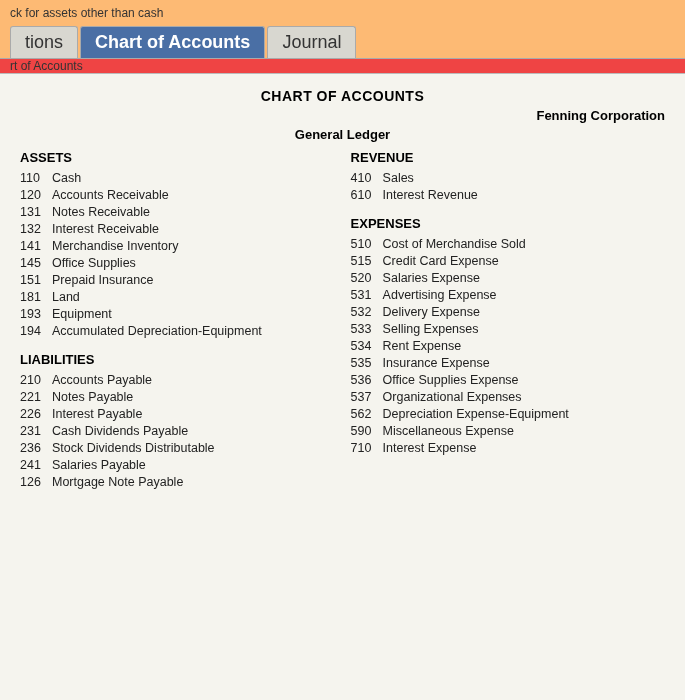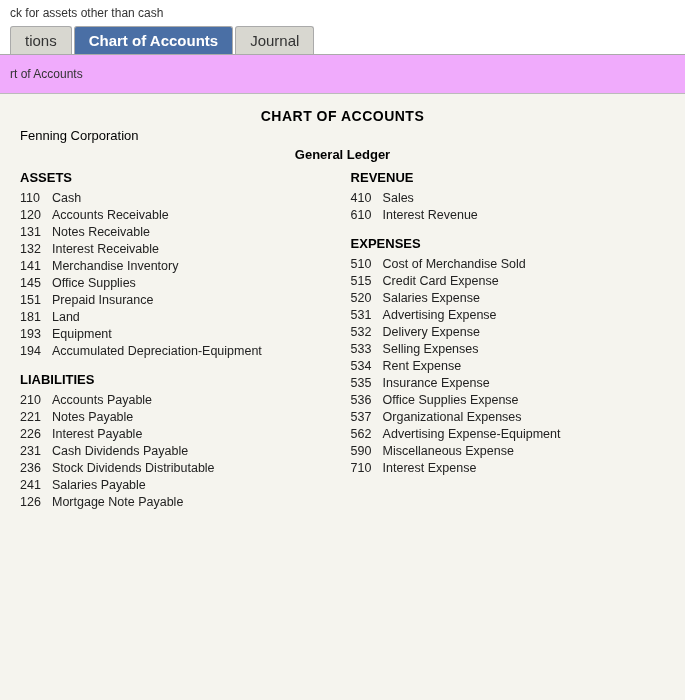--- a/index.html
+++ b/index.html
@@ -5,75 +5,75 @@
     * { margin: 0; padding: 0; box-sizing: border-box; }
     body {
       width: 685px;
       height: 700px;
       font-family: Arial, sans-serif;
       font-size: 13px;
       background: #d0cfc8;
       overflow: hidden;
     }
     .top-bar {
-      background: #ffffff;
+      background: #fdba74;
       padding: 6px 10px 0 10px;
       border-bottom: 1px solid #aaa;
     }
     .top-instruction {
       font-size: 12px;
       color: #333;
       margin-bottom: 6px;
     }
     .tabs {
       display: flex;
       gap: 0;
       align-items: flex-end;
     }
     .tab {
       padding: 5px 14px;
-      font-size: 15px;
+      font-size: 18px;
       cursor: pointer;
       border-radius: 3px 3px 0 0;
       border: 1px solid #aaa;
       border-bottom: none;
       background: #d8d7d0;
       color: #333;
       margin-right: 2px;
     }
     .tab.active {
       background: #4a6fa5;
       color: white;
       font-weight: bold;
     }
     .breadcrumb-bar {
-      background: #f0abfc;
-      padding: 12px 10px;
+      background: #ef4444;
+      padding: 0 10px;
       font-size: 12px;
       color: #333;
       border-bottom: 1px solid #bbb;
     }
     .content-area {
       background: #f5f4ee;
       margin: 0;
       padding: 14px 20px 10px 20px;
       height: calc(700px - 72px);
       overflow-y: auto;
     }
     .chart-title {
       text-align: center;
       font-size: 14px;
       font-weight: bold;
       letter-spacing: 0.5px;
       margin-bottom: 4px;
     }
     .chart-subtitle {
-      text-align: left;
+      text-align: right;
       font-size: 13px;
-      font-weight: normal;
+      font-weight: bold;
       margin-bottom: 4px;
     }
     .chart-subheading {
       text-align: center;
       font-size: 13px;
       font-weight: bold;
       margin-bottom: 4px;
     }
     .two-col {
       display: flex;
@@ -175,20 +175,20 @@
             <div class="account-item"><span class="account-number">510</span><span>Cost of Merchandise Sold</span></div>
             <div class="account-item"><span class="account-number">515</span><span>Credit Card Expense</span></div>
             <div class="account-item"><span class="account-number">520</span><span>Salaries Expense</span></div>
             <div class="account-item"><span class="account-number">531</span><span>Advertising Expense</span></div>
             <div class="account-item"><span class="account-number">532</span><span>Delivery Expense</span></div>
             <div class="account-item"><span class="account-number">533</span><span>Selling Expenses</span></div>
             <div class="account-item"><span class="account-number">534</span><span>Rent Expense</span></div>
             <div class="account-item"><span class="account-number">535</span><span>Insurance Expense</span></div>
             <div class="account-item"><span class="account-number">536</span><span>Office Supplies Expense</span></div>
             <div class="account-item"><span class="account-number">537</span><span>Organizational Expenses</span></div>
-            <div class="account-item"><span class="account-number">562</span><span>Advertising Expense-Equipment</span></div>
+            <div class="account-item"><span class="account-number">562</span><span>Depreciation Expense-Equipment</span></div>
             <div class="account-item"><span class="account-number">590</span><span>Miscellaneous Expense</span></div>
             <div class="account-item"><span class="account-number">710</span><span>Interest Expense</span></div>
           </div>
       </div>
     </div>
   </div>
 </div>
 
 </body></html>

